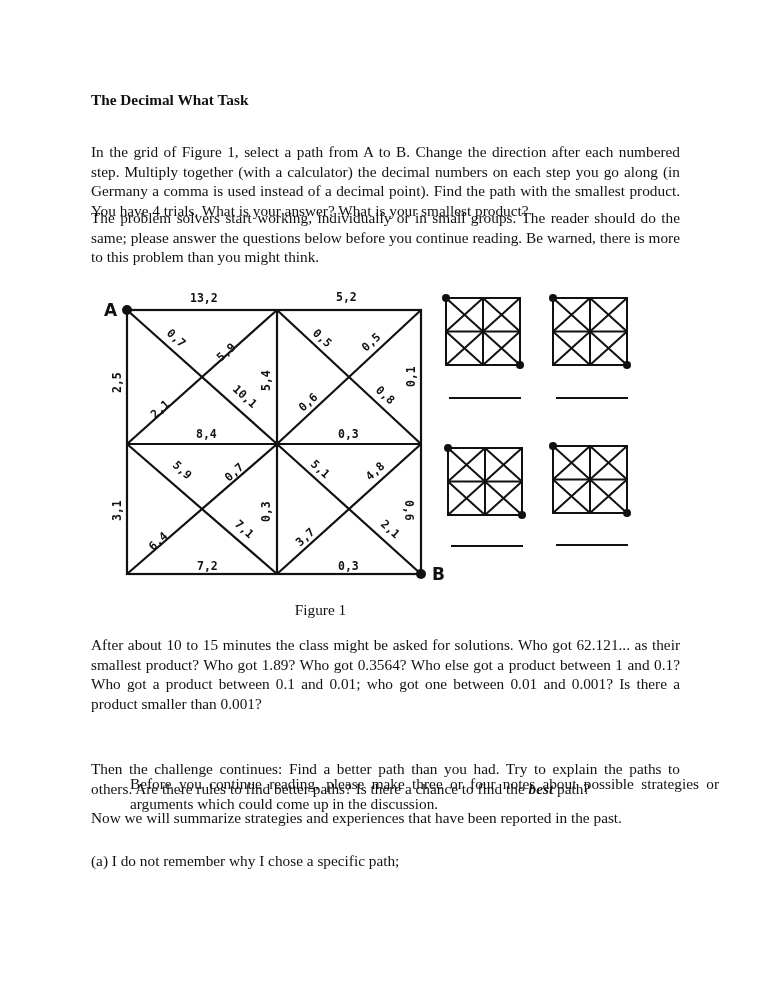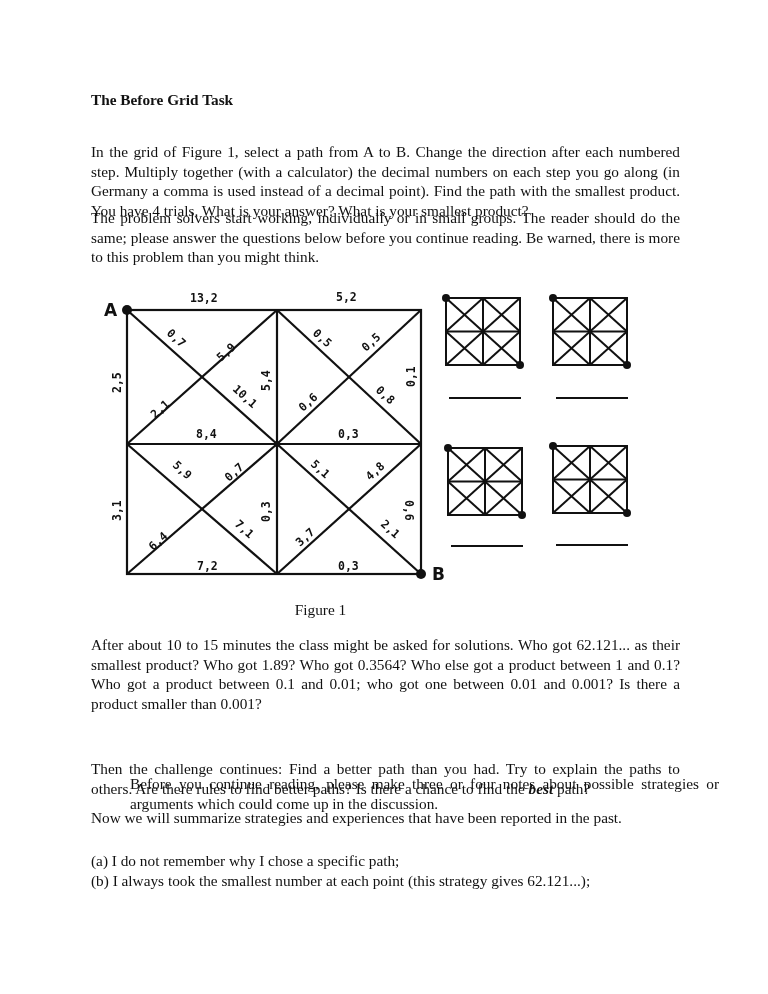--- a/index.html
+++ b/index.html
@@ -11,21 +11,21 @@
   .caption { position: absolute; left: 0; width: 641px; text-align: center; font-size: 15.3px; top: 601px; }
   #figure { position: absolute; left: 0; top: 0; }
   .lbl { font-family: "DejaVu Sans Mono", "Liberation Mono", monospace; font-weight: bold; font-size: 11.5px; fill: #111; }
   .corner { font-family: "DejaVu Sans", "Liberation Sans", sans-serif; font-weight: bold; font-size: 17px; fill: #111; }
   ol.list { position: absolute; left: 91px; top: 851px; width: 600px; margin: 0; padding: 0; list-style: none; font-size: 15.3px; line-height: 19.5px; font-family: Liberation Serif, serif; }
   ol.list li { white-space: nowrap; }
 </style>
 </head>
 <body>
 
-<div class="p title" style="top:90px;">The Before Grid Task</div>
+<div class="p title" style="top:90px;">The Decimal What Task</div>
 
 <p class="p j" style="top:142px;">In the grid of Figure 1, select a path from A to B. Change the direction after each numbered step. Multiply together (with a calculator) the decimal numbers on each step you go along (in Germany a comma is used instead of a decimal point). Find the path with the smallest product. You have 4 trials. What is your answer? What is your smallest product?</p>
 
 <p class="p j" style="top:208px;">The problem solvers start working, individually or in small groups. The reader should do the same; please answer the questions below before you continue reading. Be warned, there is more to this problem than you might think.</p>
 
 <svg id="figure" width="768" height="600">
 
   <g stroke="#111" stroke-width="2.2" fill="none">
     <rect x="127" y="310" width="294" height="264"></rect>
     <line x1="277" y1="310" x2="277" y2="574"></line>
@@ -154,14 +154,13 @@
 <p class="p j" style="top:635px;">After about 10 to 15 minutes the class might be asked for solutions. Who got 62.121... as their smallest product? Who got 1.89? Who got 0.3564? Who else got a product between 1 and 0.1? Who got a product between 0.1 and 0.01; who got one between 0.01 and 0.001? Is there a product smaller than 0.001?</p>
 
 <p class="p j" style="top:759px;"><span>Then the challenge continues: Find a better path than you had. Try to explain the paths to others. Are there rules to find better paths? Is there a chance to find the </span><b><i>best</i></b><span> path?</span></p>
 
 <p class="p j" style="top:774px;margin-left:39px;">Before you continue reading, please make three or four notes about possible strategies or arguments which could come up in the discussion.</p>
 
 <p class="p" style="top:808px;">Now we will summarize strategies and experiences that have been reported in the past.</p>
 
 <ol class="list">
   <li>(a) I do not remember why I chose a specific path;</li>
-  <li>(b) I always took the smallest number at each point (this strategy gives 62.121...);</li>
 </ol>
 
 </body></html>

